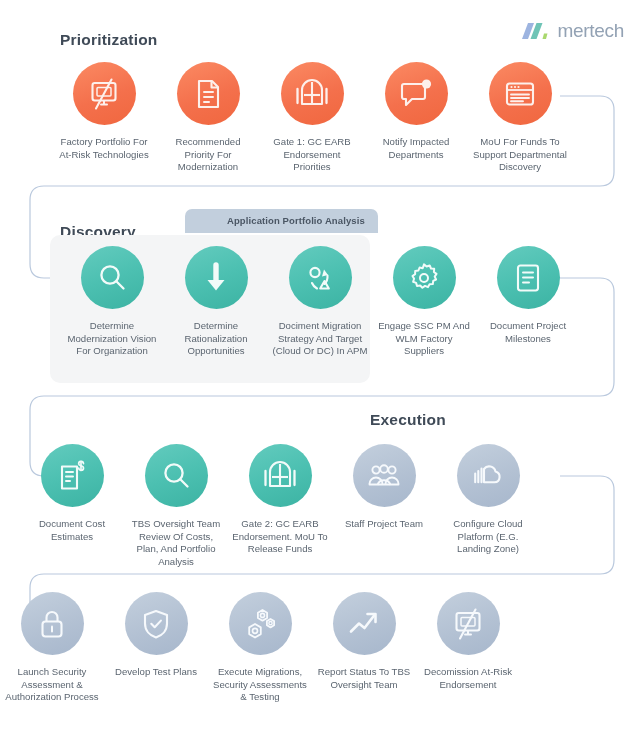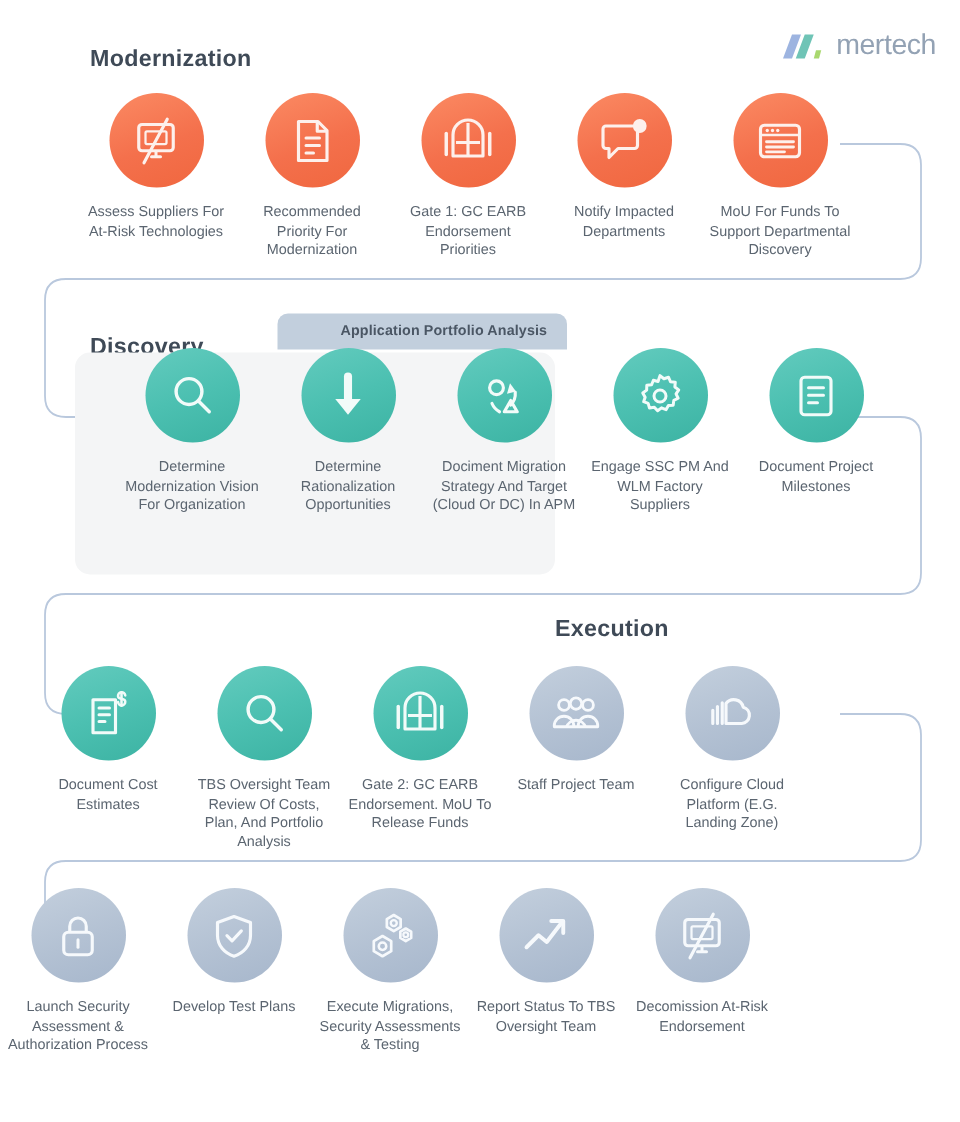--- a/index.html
+++ b/index.html
@@ -104,40 +104,40 @@
 
   <div class="logo" style="right:16px; top:20px;text-align:center;">
     <svg width="30" height="22" viewBox="0 0 30 22">
       <path d="M6 3 L12 3 L6 19 L0 19 Z" fill="#9db4e0"></path>
       <path d="M14.5 3 L20.5 3 L14.5 19 L8.5 19 Z" fill="#6fc4b6"></path>
       <path d="M22 13.5 L25.5 13.5 L24 19 L20.5 19 Z" fill="#a9d86e"></path>
     </svg>
     <span class="logo-text">mertech</span>
   </div>
 
-  <div class="section-title" style="left:60px; top:31px;">Modernization</div>
+  <div class="section-title" style="left:60px; top:31px;">Prioritization</div>
   <div class="section-title" style="left:60px; top:223px;">Discovery</div>
   <div class="section-title" style="left:370px; top:411px;">Execution</div>
 
   <div class="badge" style="left:185px; top:209px;padding-left:42px;">Application Portfolio Analysis</div>
   <div class="panel" style="left:50px; top:235px; width:320px; height:148px;"></div>
 
   <div class="row" style="top:62px; padding-left:52px;">
 
     <div class="step">
       <div class="bubble orange">
         <svg width="34" height="34" viewBox="0 0 34 34">
           <rect x="5.5" y="6" width="23" height="17.5" rx="2.2" stroke="#fdf0ec" stroke-width="2.1" fill="none"></rect>
           <rect x="10" y="10.5" width="14" height="8.5" rx="1" stroke="#fdf0ec" stroke-width="1.5" fill="none"></rect>
           <path d="M14 27.5 h6" stroke="#fdf0ec" stroke-width="2" stroke-linecap="round"></path>
           <path d="M17 23.5 v4" stroke="#fdf0ec" stroke-width="2"></path>
           <path d="M24.5 2.5 L9 31.5" stroke="#fdf0ec" stroke-width="2.1" stroke-linecap="round"></path>
         </svg>
       </div>
-      <div class="step-label">Assess Suppliers For  At-Risk Technologies</div>
+      <div class="step-label">Factory Portfolio For  At-Risk Technologies</div>
     </div>
 
     <div class="step">
       <div class="bubble orange">
         <svg width="34" height="34" viewBox="0 0 34 34">
           <path d="M8 4 h13 l6 6 v20 H8 Z" stroke="#fdf0ec" stroke-width="2.1" fill="none" stroke-linejoin="round"></path>
           <path d="M20.5 4 v6.5 h6.5" stroke="#fdf0ec" stroke-width="2.1" fill="none" stroke-linejoin="round"></path>
           <path d="M13 15 h9 M13 20 h9 M13 25 h5" stroke="#fdf0ec" stroke-width="2" stroke-linecap="round"></path>
         </svg>
       </div>
@@ -175,21 +175,21 @@
           <circle cx="8.5" cy="10" r="1.1" fill="#fdf0ec"></circle>
           <circle cx="12" cy="10" r="1.1" fill="#fdf0ec"></circle>
           <circle cx="15.5" cy="10" r="1.1" fill="#fdf0ec"></circle>
           <path d="M8 17.5 h18 M8 21 h18 M8 24.2 h12" stroke="#fdf0ec" stroke-width="1.9" stroke-linecap="round"></path>
         </svg>
       </div>
       <div class="step-label">MoU For Funds To Support Departmental Discovery</div>
     </div>
   </div>
 
-  <div class="row" style="top:232px; padding-left:76px;">
+  <div class="row" style="top:246px; padding-left:60px;">
 
     <div class="step">
       <div class="bubble teal">
         <svg width="34" height="34" viewBox="0 0 34 34">
           <circle cx="15" cy="14" r="8.6" stroke="#f2fbf9" stroke-width="2.3" fill="none"></circle>
           <path d="M21.3 20.3 L28.5 27.5" stroke="#f2fbf9" stroke-width="2.3" stroke-linecap="round"></path>
         </svg>
       </div>
       <div class="step-label">Determine Modernization Vision For Organization</div>
     </div>

